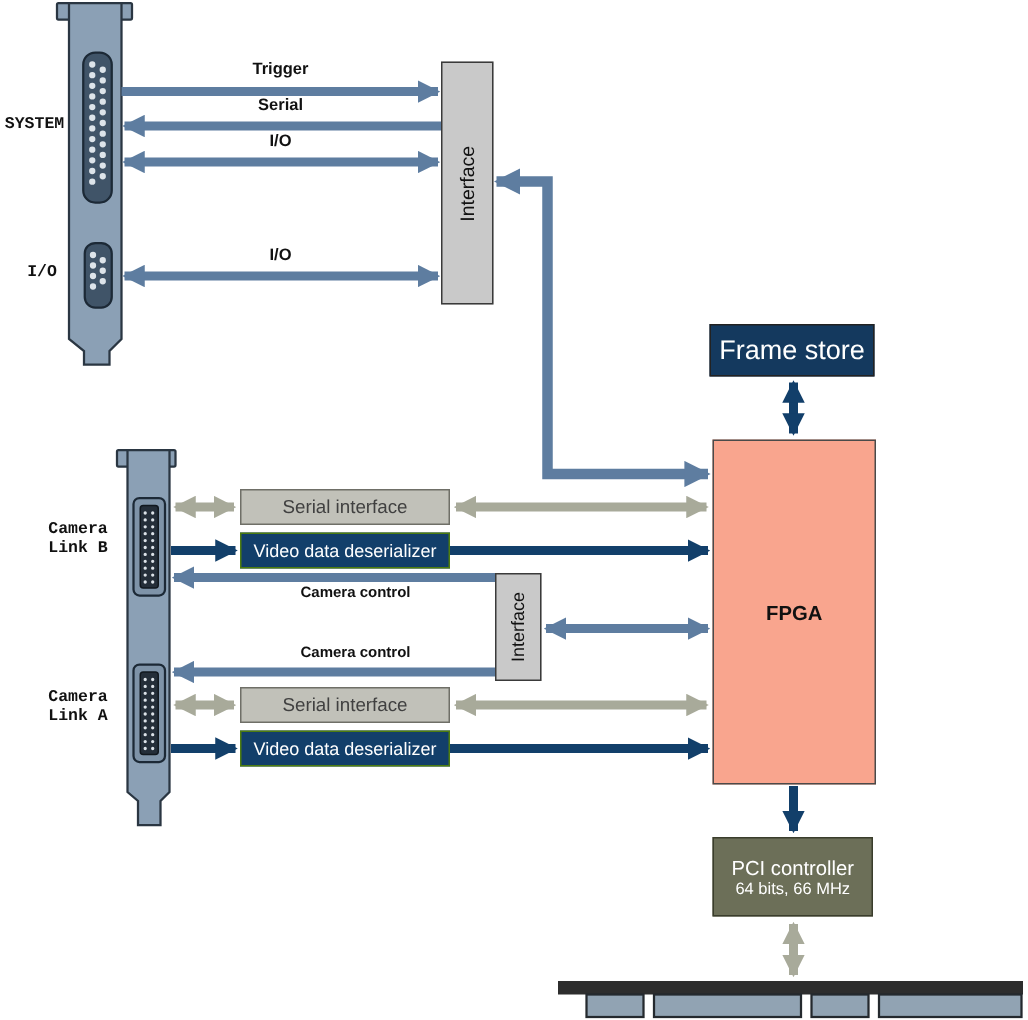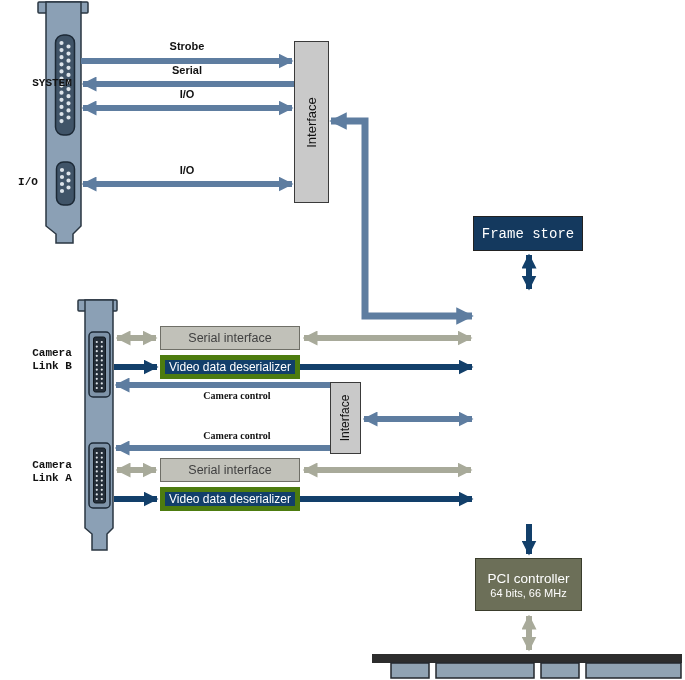--- a/index.html
+++ b/index.html
@@ -2,26 +2,26 @@
 <html style="--steel-blue: #5e7da0; --navy: #123f6a; --olive: #a8aa9a; --frame-store-fill: #14395e; --fpga-fill: #f9a58e; --pci-fill: #6c6f58; --interface-fill: #c9c9c9; --serial-fill: #c1c1b9; --bracket-fill: #8ba0b5; --bus-bar-fill: #2d2d2d;"><head>
 <meta charset="utf-8">
 <style>
   html,body{margin:0;padding:0;background:#fff;}
   #diagram{position:relative;width:685px;height:680px;background:#ffffff;overflow:hidden;
            font-family:"Liberation Sans",sans-serif;}
   #shapes{position:absolute;left:0;top:0;width:685px;height:680px;}
   .box{position:absolute;box-sizing:border-box;display:flex;align-items:center;justify-content:center;text-align:center;}
   .iface{background:var(--interface-fill,#c9c9c9);border:1.5px solid #3a3a3a;}
   .iface .vtext{transform:rotate(-90deg);white-space:nowrap;font-size:13px;color:#111;}
-  .navybox{background:var(--navy,#123f6a);border:5px solid #4d7c0f;color:#fff;}
+  .navybox{background:var(--navy,#123f6a);border:1px solid #4d7c0f;color:#fff;}
   .lbl{position:absolute;color:#111;text-align:center;}
   .lbl-mono{font-family:"Liberation Mono","DejaVu Sans Mono",monospace;font-weight:bold;font-size:11px;line-height:12.5px;white-space:pre-line;}
   .lbl-sans{font-weight:bold;font-size:11px;}
-  .lbl-cc{font-weight:bold;font-size:10px;font-family:Liberation Serif, serif;}
-  .frame-store{background:var(--frame-store-fill,#14395e);border:1px solid #222;color:#fff;font-size:14px;font-family:Liberation Mono, monospace;}
+  .lbl-cc{font-weight:bold;font-size:10px;}
+  .frame-store{background:var(--frame-store-fill,#14395e);border:1px solid #222;color:#fff;font-size:18px;}
   .fpga{background:var(--fpga-fill,#f9a58e);border:1.5px solid #4a4a4a;color:#111;font-weight:bold;font-size:13.5px;}
   .graybox{background:var(--serial-fill,#c1c1b9);border:1.5px solid #6f6f67;color:#404040;font-size:12.5px;}
   .vddbox{font-size:12px;}
   .pci{background:var(--pci-fill,#6c6f58);border:1.5px solid #3a3d2c;color:#fff;flex-direction:column;}
   .pci .t1{font-size:13.5px;line-height:17px;}
   .pci .t2{font-size:11px;line-height:13px;}
 </style>
 </head>
 <body>
 
@@ -112,20 +112,23 @@
   </svg>
 
   <div class="box iface" style="left:294px;top:41px;width:35px;height:162px;">
     <span class="vtext">Interface</span>
   </div>
 
   <div class="box frame-store" style="left:473px;top:216px;width:110px;height:35px;">
     <span>Frame store</span>
   </div>
 
+  <div class="box fpga" style="left:475px;top:293px;width:109px;height:230px;">
+    <span>FPGA</span>
+  </div>
 
   <div class="box graybox" style="left:160px;top:326px;width:140px;height:24px;">
     <span>Serial interface</span>
   </div>
 
   <div class="box navybox vddbox" style="left:160px;top:355px;width:140px;height:24px;">
     <span>Video data deserializer</span>
   </div>
 
   <div class="box iface" style="left:330px;top:382px;width:31px;height:72px;">
@@ -138,24 +141,24 @@
 
   <div class="box navybox vddbox" style="left:160px;top:487px;width:140px;height:24px;">
     <span>Video data deserializer</span>
   </div>
 
   <div class="box pci" style="left:475px;top:558px;width:107px;height:53px;align-items:center;">
     <span class="t1">PCI controller</span>
     <span class="t2">64 bits, 66 MHz</span>
   </div>
 
-  <div class="lbl lbl-mono" style="left:0px;top:77px;width:46px;margin-left:29px;">SYSTEM</div>
+  <div class="lbl lbl-mono" style="left:0px;top:77px;width:46px;">SYSTEM</div>
   <div class="lbl lbl-mono" style="left:10px;top:176px;width:36px;">I/O</div>
 
-  <div class="lbl lbl-sans" style="left:132px;top:40px;width:110px;">Strobe</div>
+  <div class="lbl lbl-sans" style="left:132px;top:40px;width:110px;">Trigger</div>
   <div class="lbl lbl-sans" style="left:132px;top:64px;width:110px;">Serial</div>
   <div class="lbl lbl-sans" style="left:132px;top:88px;width:110px;">I/O</div>
   <div class="lbl lbl-sans" style="left:132px;top:164px;width:110px;">I/O</div>
 
   <div class="lbl lbl-mono" style="left:8px;top:347px;width:88px;">Camera
 Link B</div>
   <div class="lbl lbl-mono" style="left:8px;top:459px;width:88px;">Camera
 Link A</div>
 
   <div class="lbl lbl-cc" style="left:166px;top:390px;width:142px;">Camera control</div>

